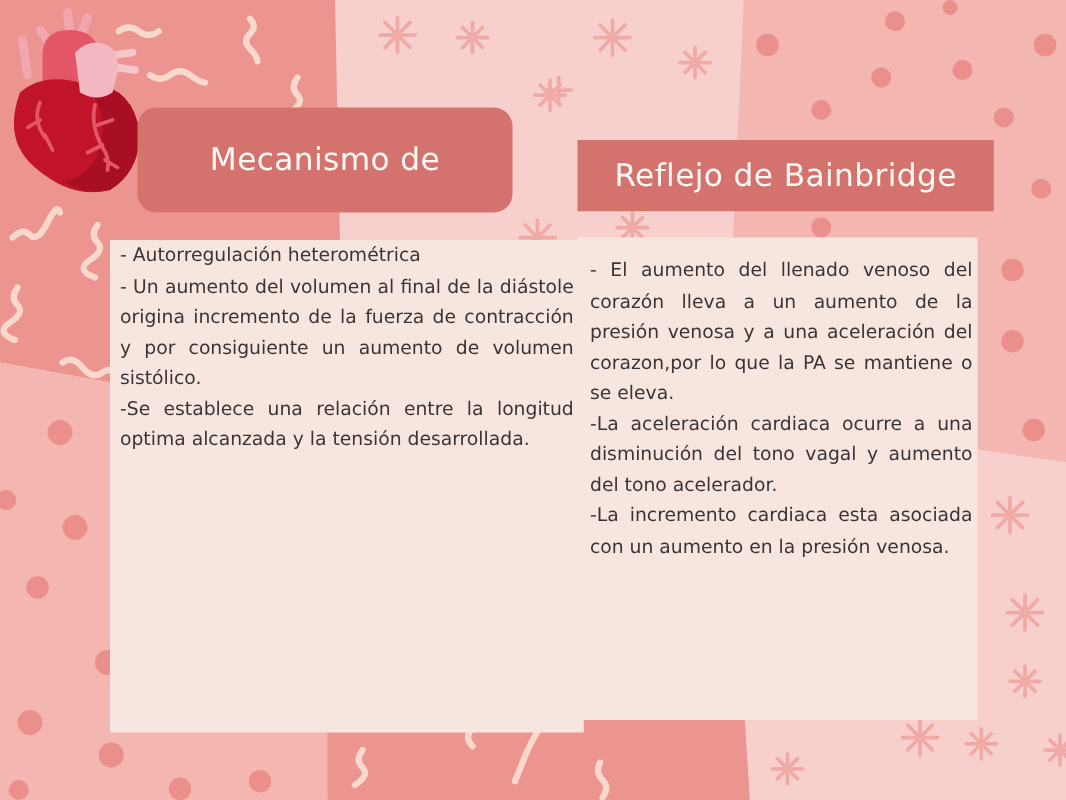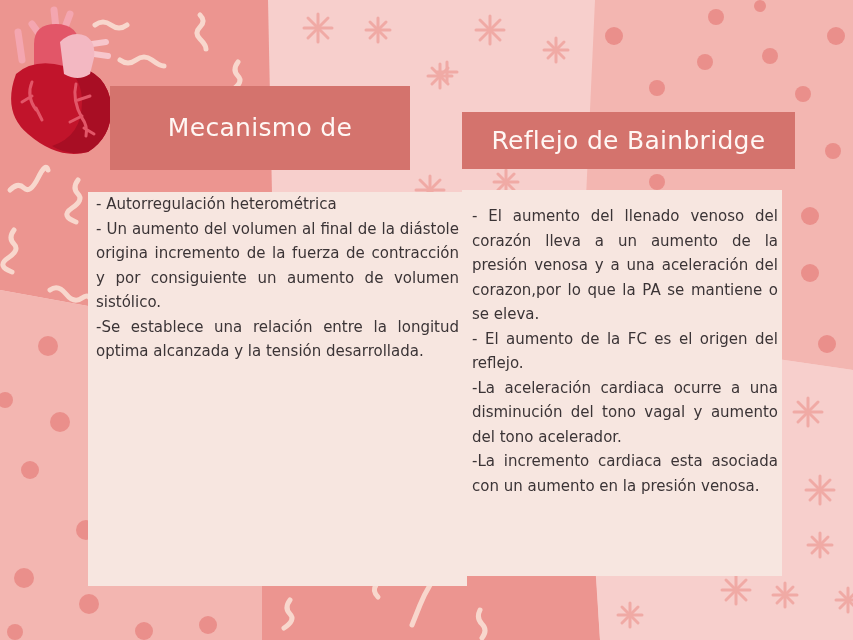--- a/index.html
+++ b/index.html
@@ -9,21 +9,21 @@
     font-family: "DejaVu Sans", sans-serif;
   }
   .bg { position: absolute; inset: 0; }
   .title-box {
     position: absolute; background: #d4736d; color: #fff7f4;
     display: flex; align-items: center; justify-content: center;
     text-align: center; font-family: "DejaVu Sans", sans-serif;
   }
   #title-left {
     left: 110px; top: 86px; width: 300px; height: 84px;
-    font-size: 25px; line-height: 36px; letter-spacing: 0.3px;
+    font-size: 25px; line-height: 36px; letter-spacing: 0.3px; border-radius: 15px;
   }
   #title-right {
     left: 462px; top: 100px; width: 333px; height: 57px;
     font-size: 25px; letter-spacing: 0.3px; margin-top: 12px;
   }
   .text-box {
     position: absolute; background: #f7e6e0; color: #3b3436;
     font-family: "DejaVu Sans", sans-serif;
     font-size: 15px; line-height: 24.5px; text-align: justify;
     box-sizing: border-box;
@@ -229,16 +229,15 @@
   <p>- Un aumento del volumen al final de la diástole origina incremento de la fuerza de contracción y por consiguiente un  aumento de volumen sistólico.</p>
   <p>-Se establece una relación entre la longitud optima alcanzada y la tensión desarrollada.</p>
 </div>
 
 <div class="title-box" id="title-right">
   <span>Reflejo de Bainbridge</span>
 </div>
 
 <div class="text-box" id="box-right">
   <p>- El aumento del llenado venoso del corazón lleva a un aumento de la presión venosa y a una aceleración del corazon,por lo que la PA se mantiene o se eleva.</p>
-  <p>- El aumento de la FC es el origen del reflejo.</p>
   <p>-La aceleración cardiaca ocurre a una disminución del tono vagal y aumento del tono acelerador.</p>
   <p>-La incremento cardiaca esta asociada con un aumento en la presión venosa.</p>
 </div>
 
 </body></html>

